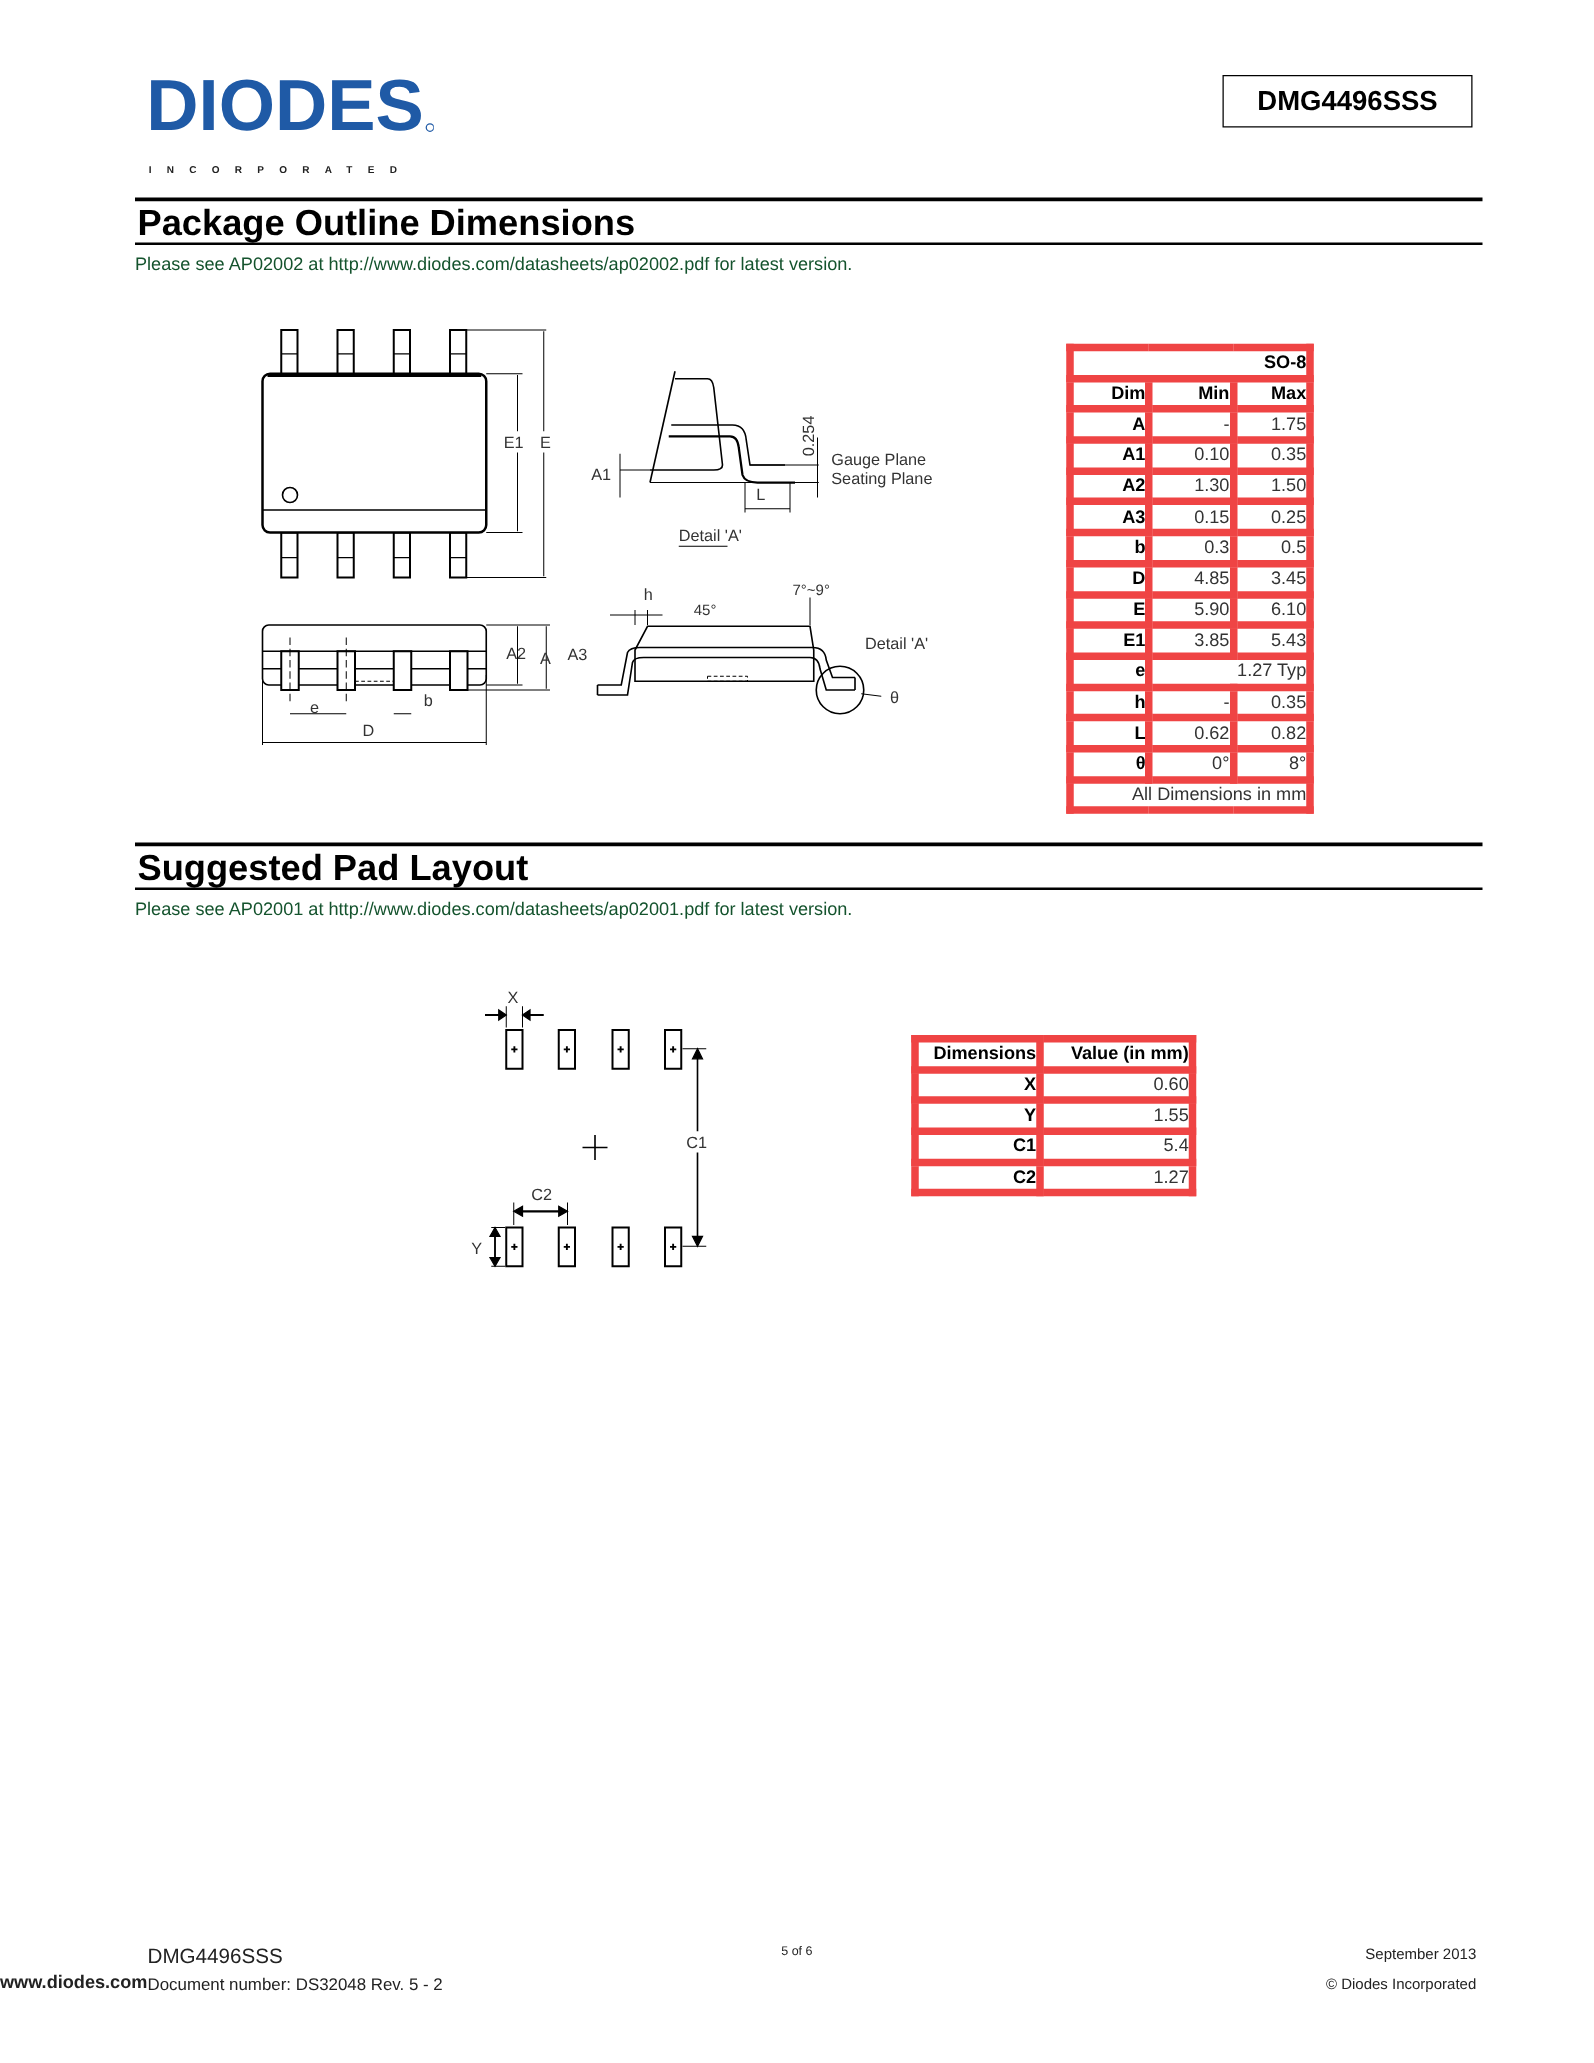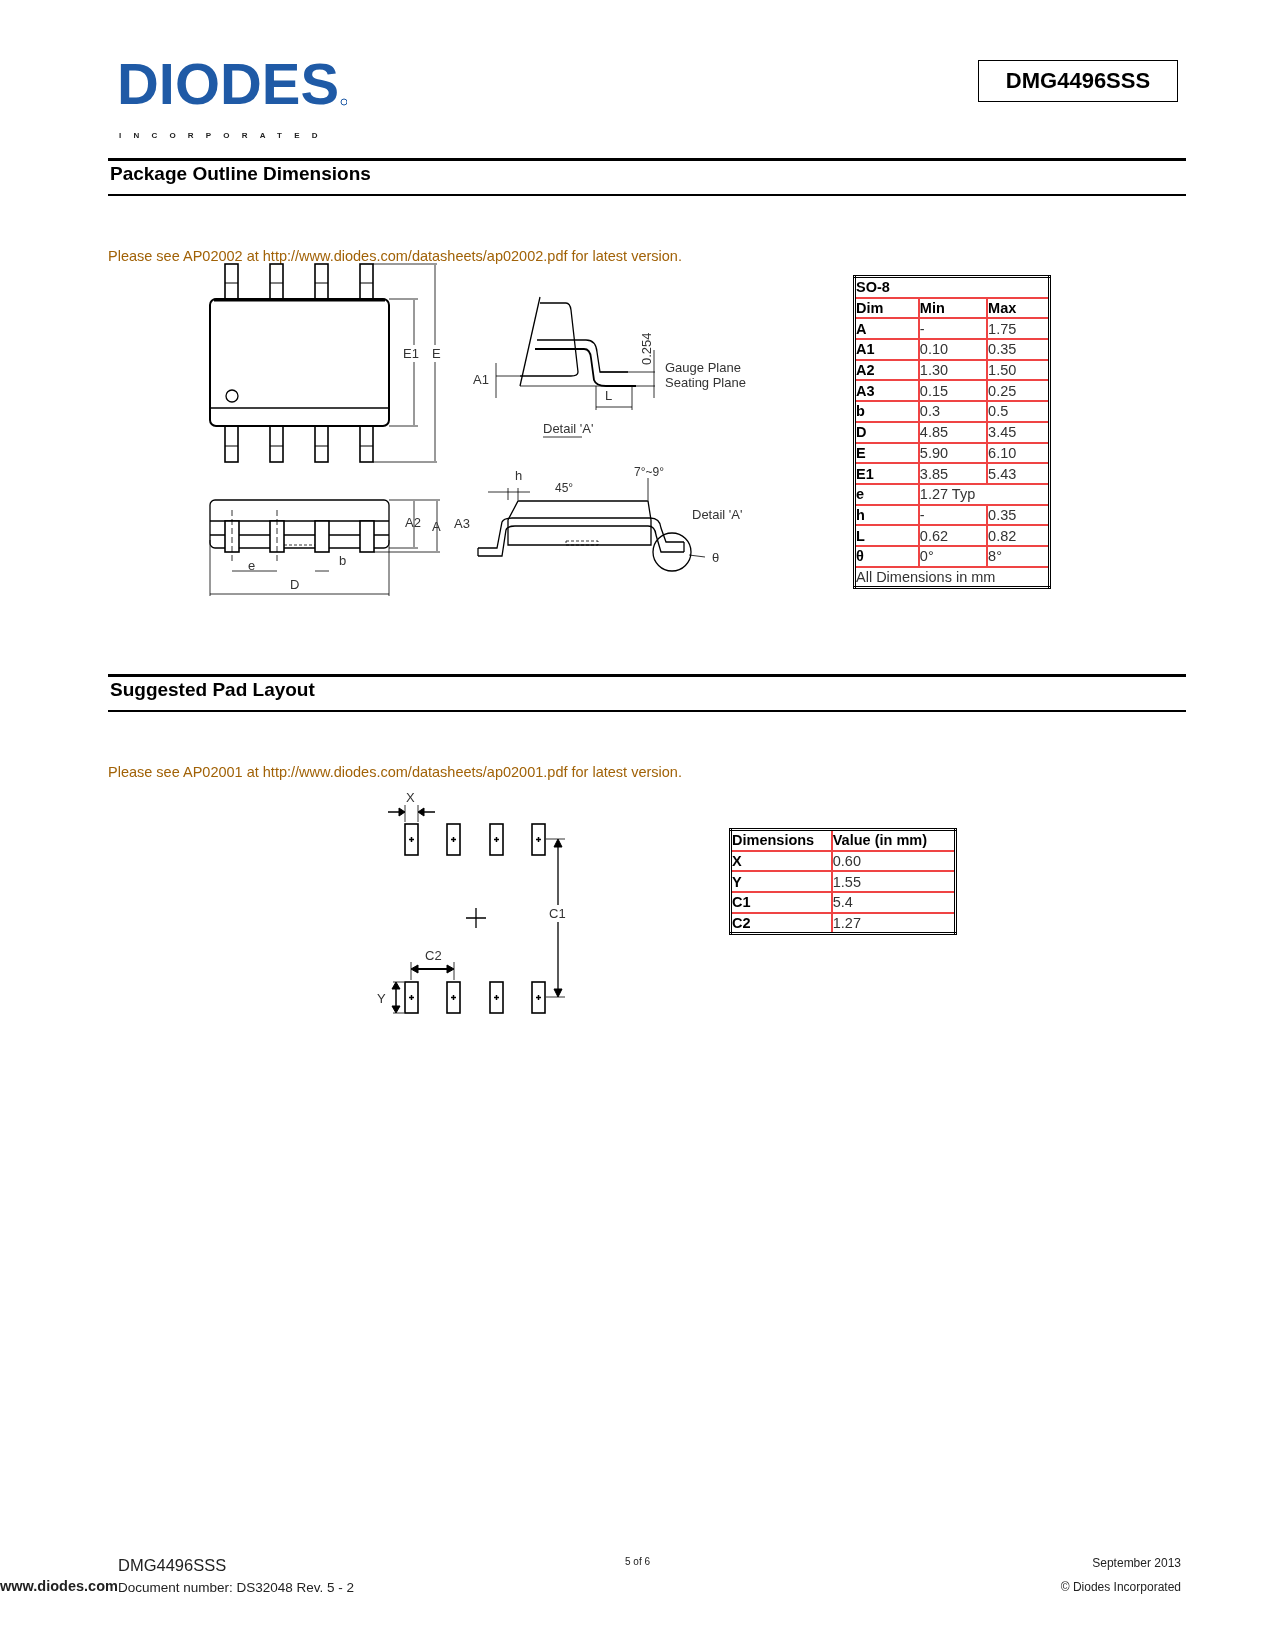--- a/index.html
+++ b/index.html
@@ -2,24 +2,24 @@
 <html><head>
 <meta charset="utf-8">
 <style>
   html,body{margin:0;padding:0;background:#fff;}
   body{width:1275px;height:1650px;position:relative;overflow:hidden;font-family:"Liberation Sans",sans-serif;color:#000;}
   .abs{position:absolute;}
   .logo-word{left:117px;top:58px;width:230px;height:50px;}
   .logo-sub{left:119px;top:109px;font-size:8px;font-weight:bold;letter-spacing:12.2px;color:#222;margin-top:22px;}
   .partbox{left:978px;top:60px;width:200px;height:42px;border:1.5px solid #000;box-sizing:border-box;display:flex;align-items:center;justify-content:center;font-weight:bold;font-size:22px;}
   .rule{left:108px;width:1078px;height:3px;background:#000;}
-  .sec-title{left:110px;font-weight:bold;font-size:19px;}
-  .sub{left:108px;font-size:14.5px;color:#a16207;margin-top:44px;}
+  .sec-title{left:110px;font-weight:bold;font-size:29px;}
+  .sub{left:108px;font-size:14.5px;color:#14532d;}
   table.dim{border-collapse:collapse;border:3px double #000;font-size:14.5px;}
-  table.dim td{border:2px solid #ef4444;text-align:left;padding:0;height:18.7px;line-height:18px;}
+  table.dim td{border:6px solid #ef4444;text-align:right;padding:0;height:18.7px;line-height:18px;}
   table.dim td.b{font-weight:bold;}
   table.dim td.v{color:#333;}
   .so8{left:853px;top:275px;width:198px;}
   .padtbl{left:729px;top:828px;width:228px;}
   .foot{font-size:16.5px;color:#222;}
   .foot-s{font-size:13.5px;color:#222;}
   svg text{font-family:"Liberation Sans",sans-serif;}
 </style>
 </head>
 <body>

